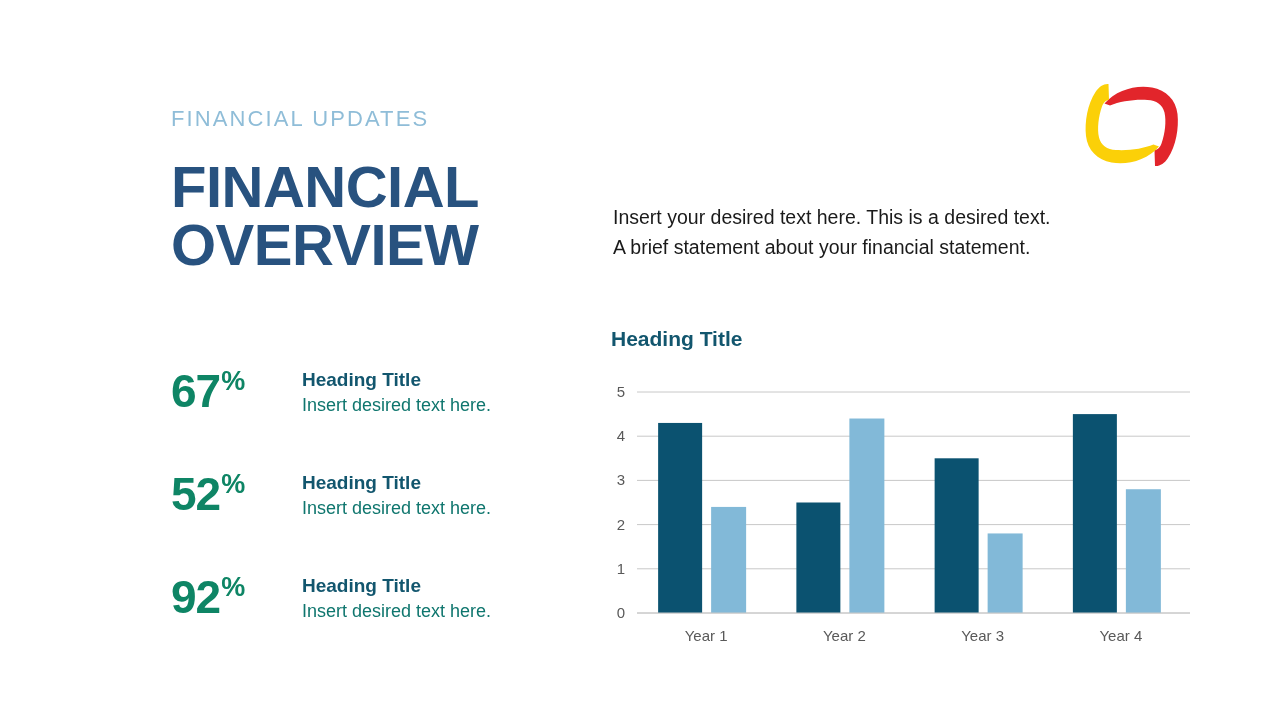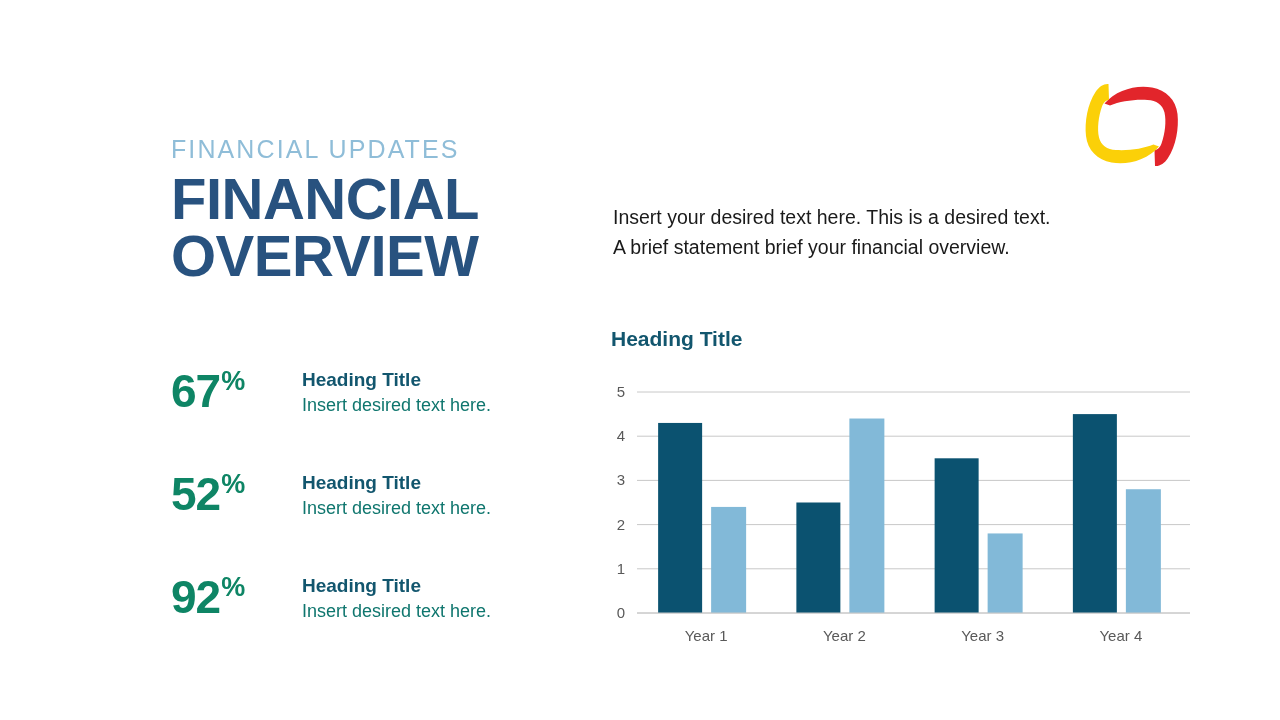--- a/index.html
+++ b/index.html
@@ -31,30 +31,29 @@
   .logo svg { display: block; width: 100%; height: 100%; }
 
   
   .left-col {
     position: absolute;
     left: 171px;
     top: 106px;
     width: 400px;
   }
   .eyebrow {
-    font-size: 25px;
+    font-size: 22px;
     letter-spacing: 2.1px;
     color: #8FBDD8;
     font-weight: 400;
     line-height: 1.2;
     white-space: nowrap;
-    margin-top: 28px;
   }
   .main-title {
-    margin-top: 6px;
+    margin-top: 26px;
     font-size: 58px;
     font-weight: 700;
     color: #28527F;
     line-height: 0.99;
     letter-spacing: -0.5px;
   }
   .main-title .line { display: block; white-space: nowrap; }
 
   
   .stats {
@@ -196,21 +195,21 @@
       <div class="stat-text">
         <div class="stat-head">Heading Title</div>
         <div class="stat-sub">Insert desired text here.</div>
       </div>
     </div>
 
   </div>
 
   <div class="body-text">
     <span class="line">Insert your desired text here. This is a desired text.</span>
-    <span class="line">A brief statement brief your financial overview.</span>
+    <span class="line">A brief statement about your financial statement.</span>
   </div>
 
   <div class="chart-title">Heading Title</div>
 
   <div class="chart">
     <svg id="chart-svg" class="chart-svg" width="600" height="275" viewBox="0 0 600 275" xmlns="http://www.w3.org/2000/svg">
         <line x1="37" x2="590" y1="238" y2="238" stroke="#C8C8C8" stroke-width="1"></line>
         <text x="25" y="243" text-anchor="end" class="tick-label">0</text>
         <line x1="37" x2="590" y1="193.8" y2="193.8" stroke="#C8C8C8" stroke-width="1"></line>
         <text x="25" y="198.8" text-anchor="end" class="tick-label">1</text>

